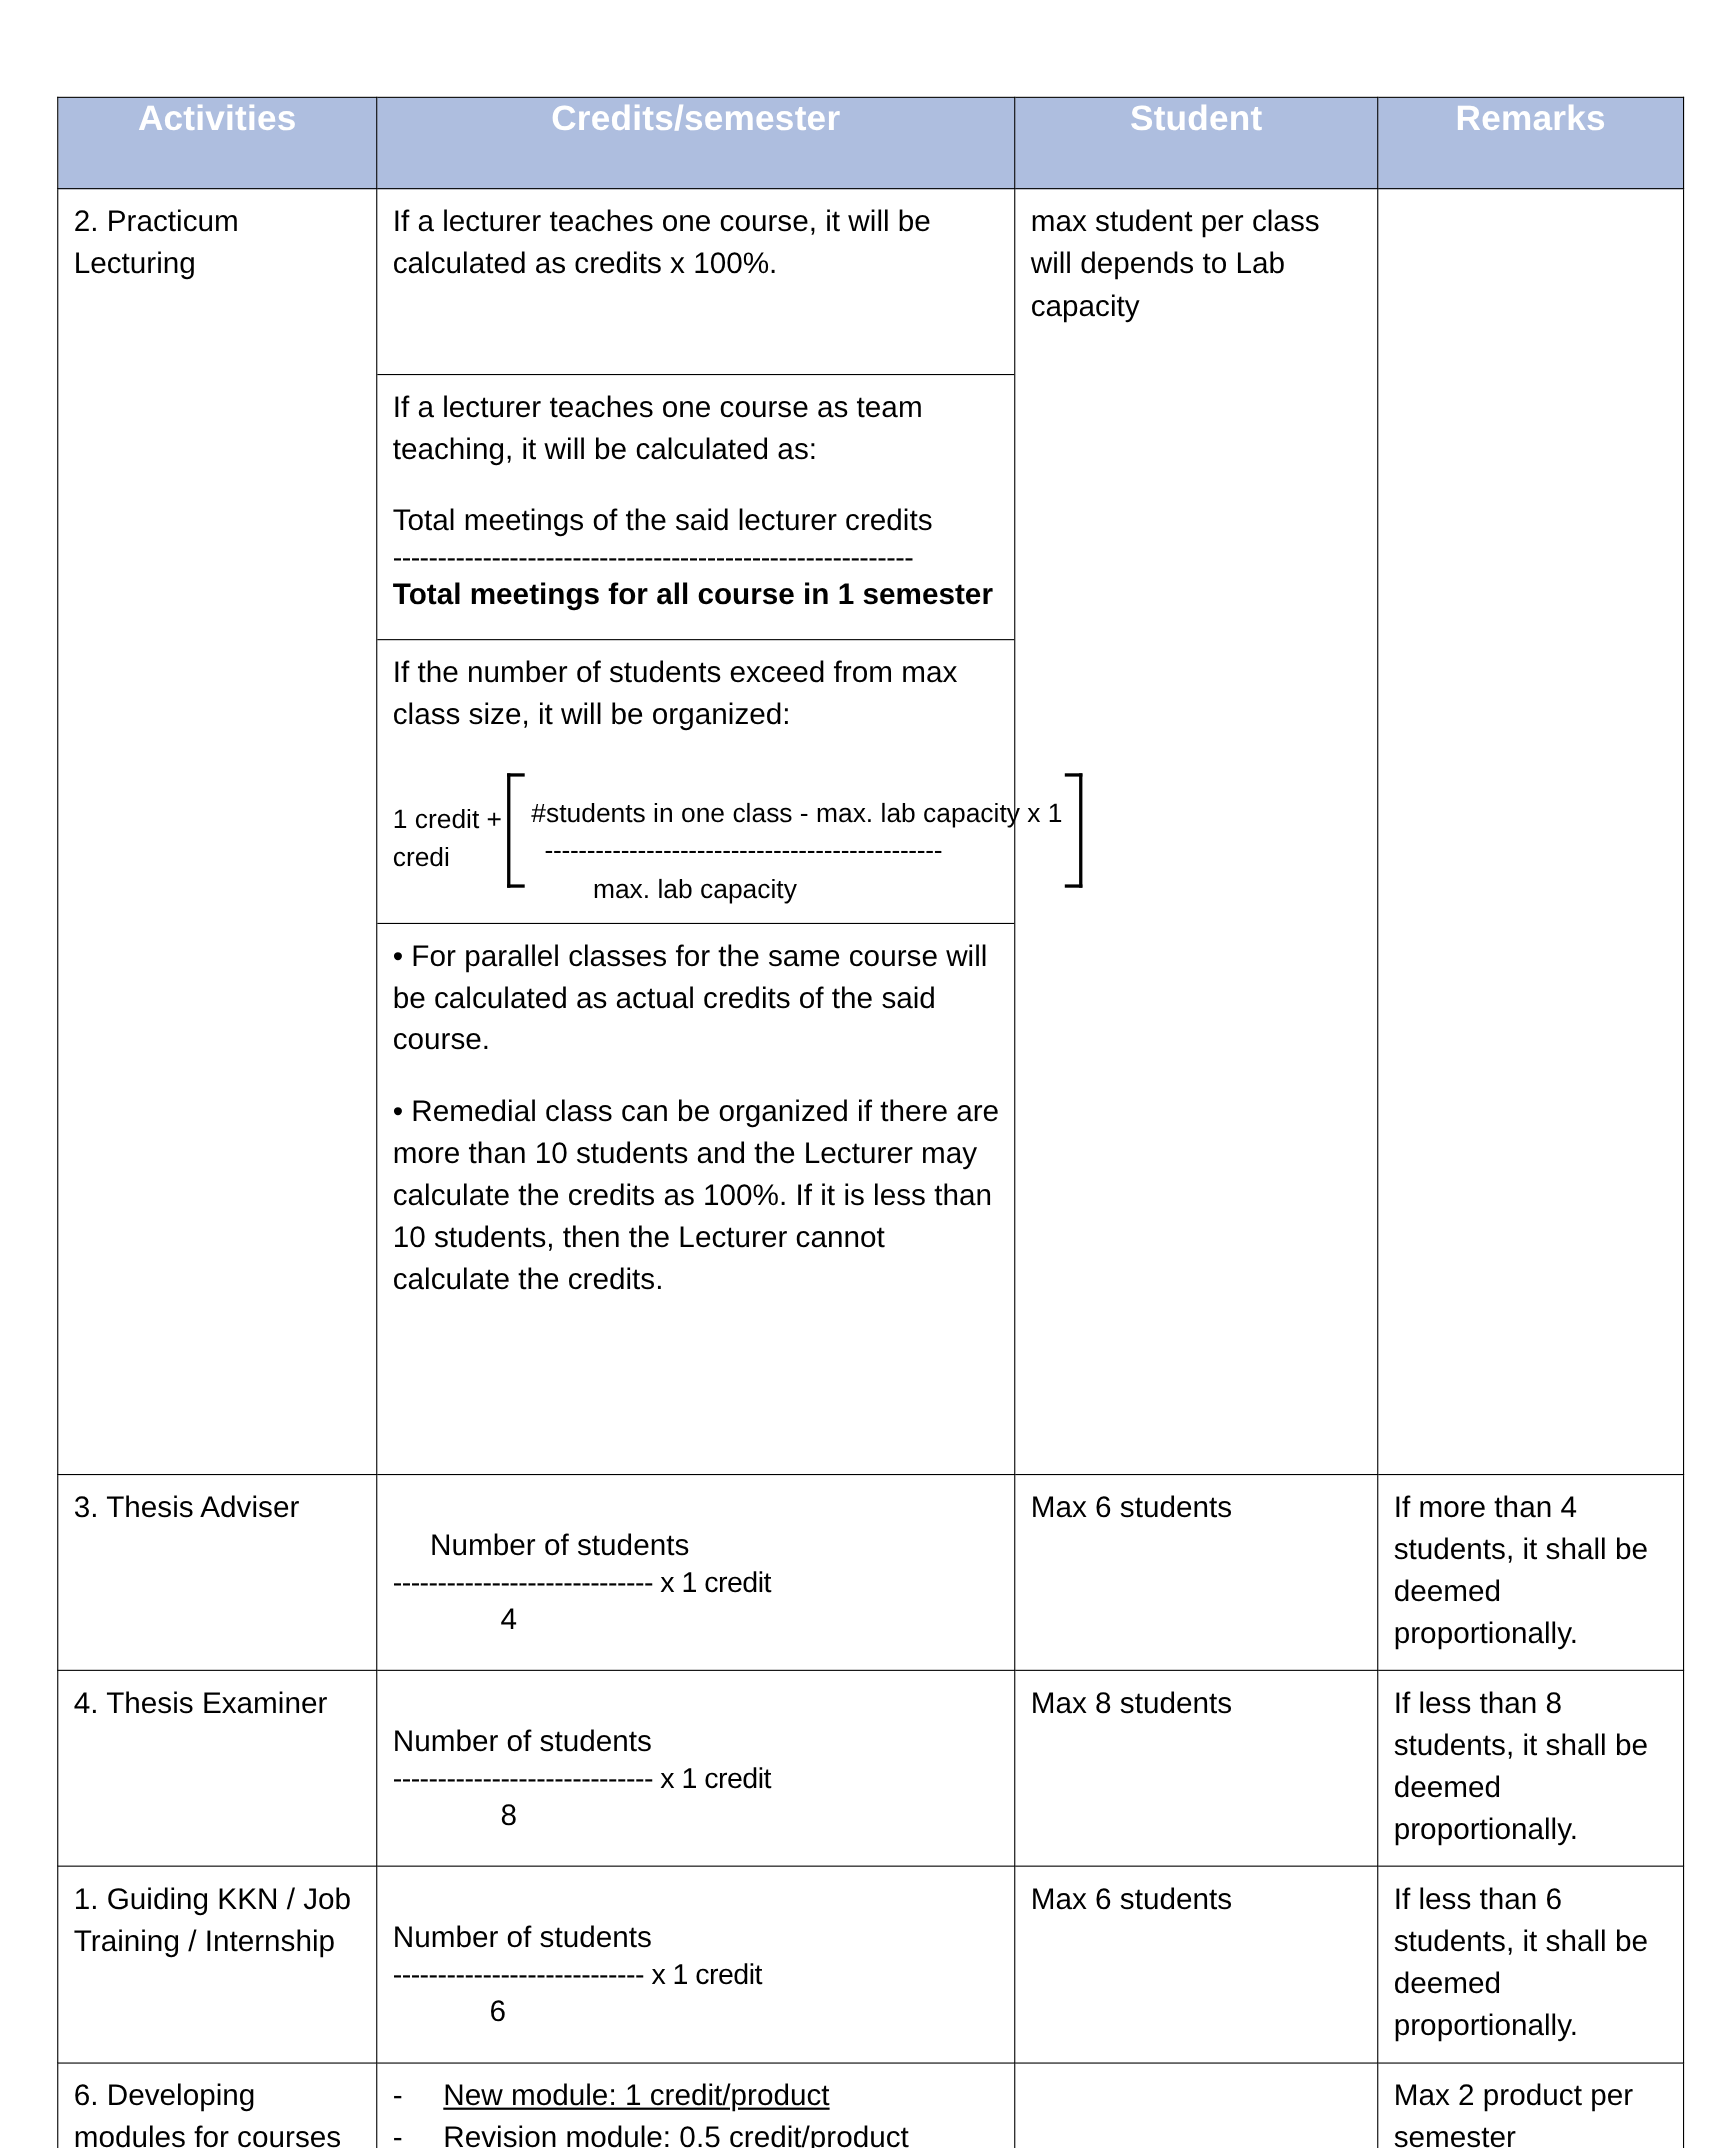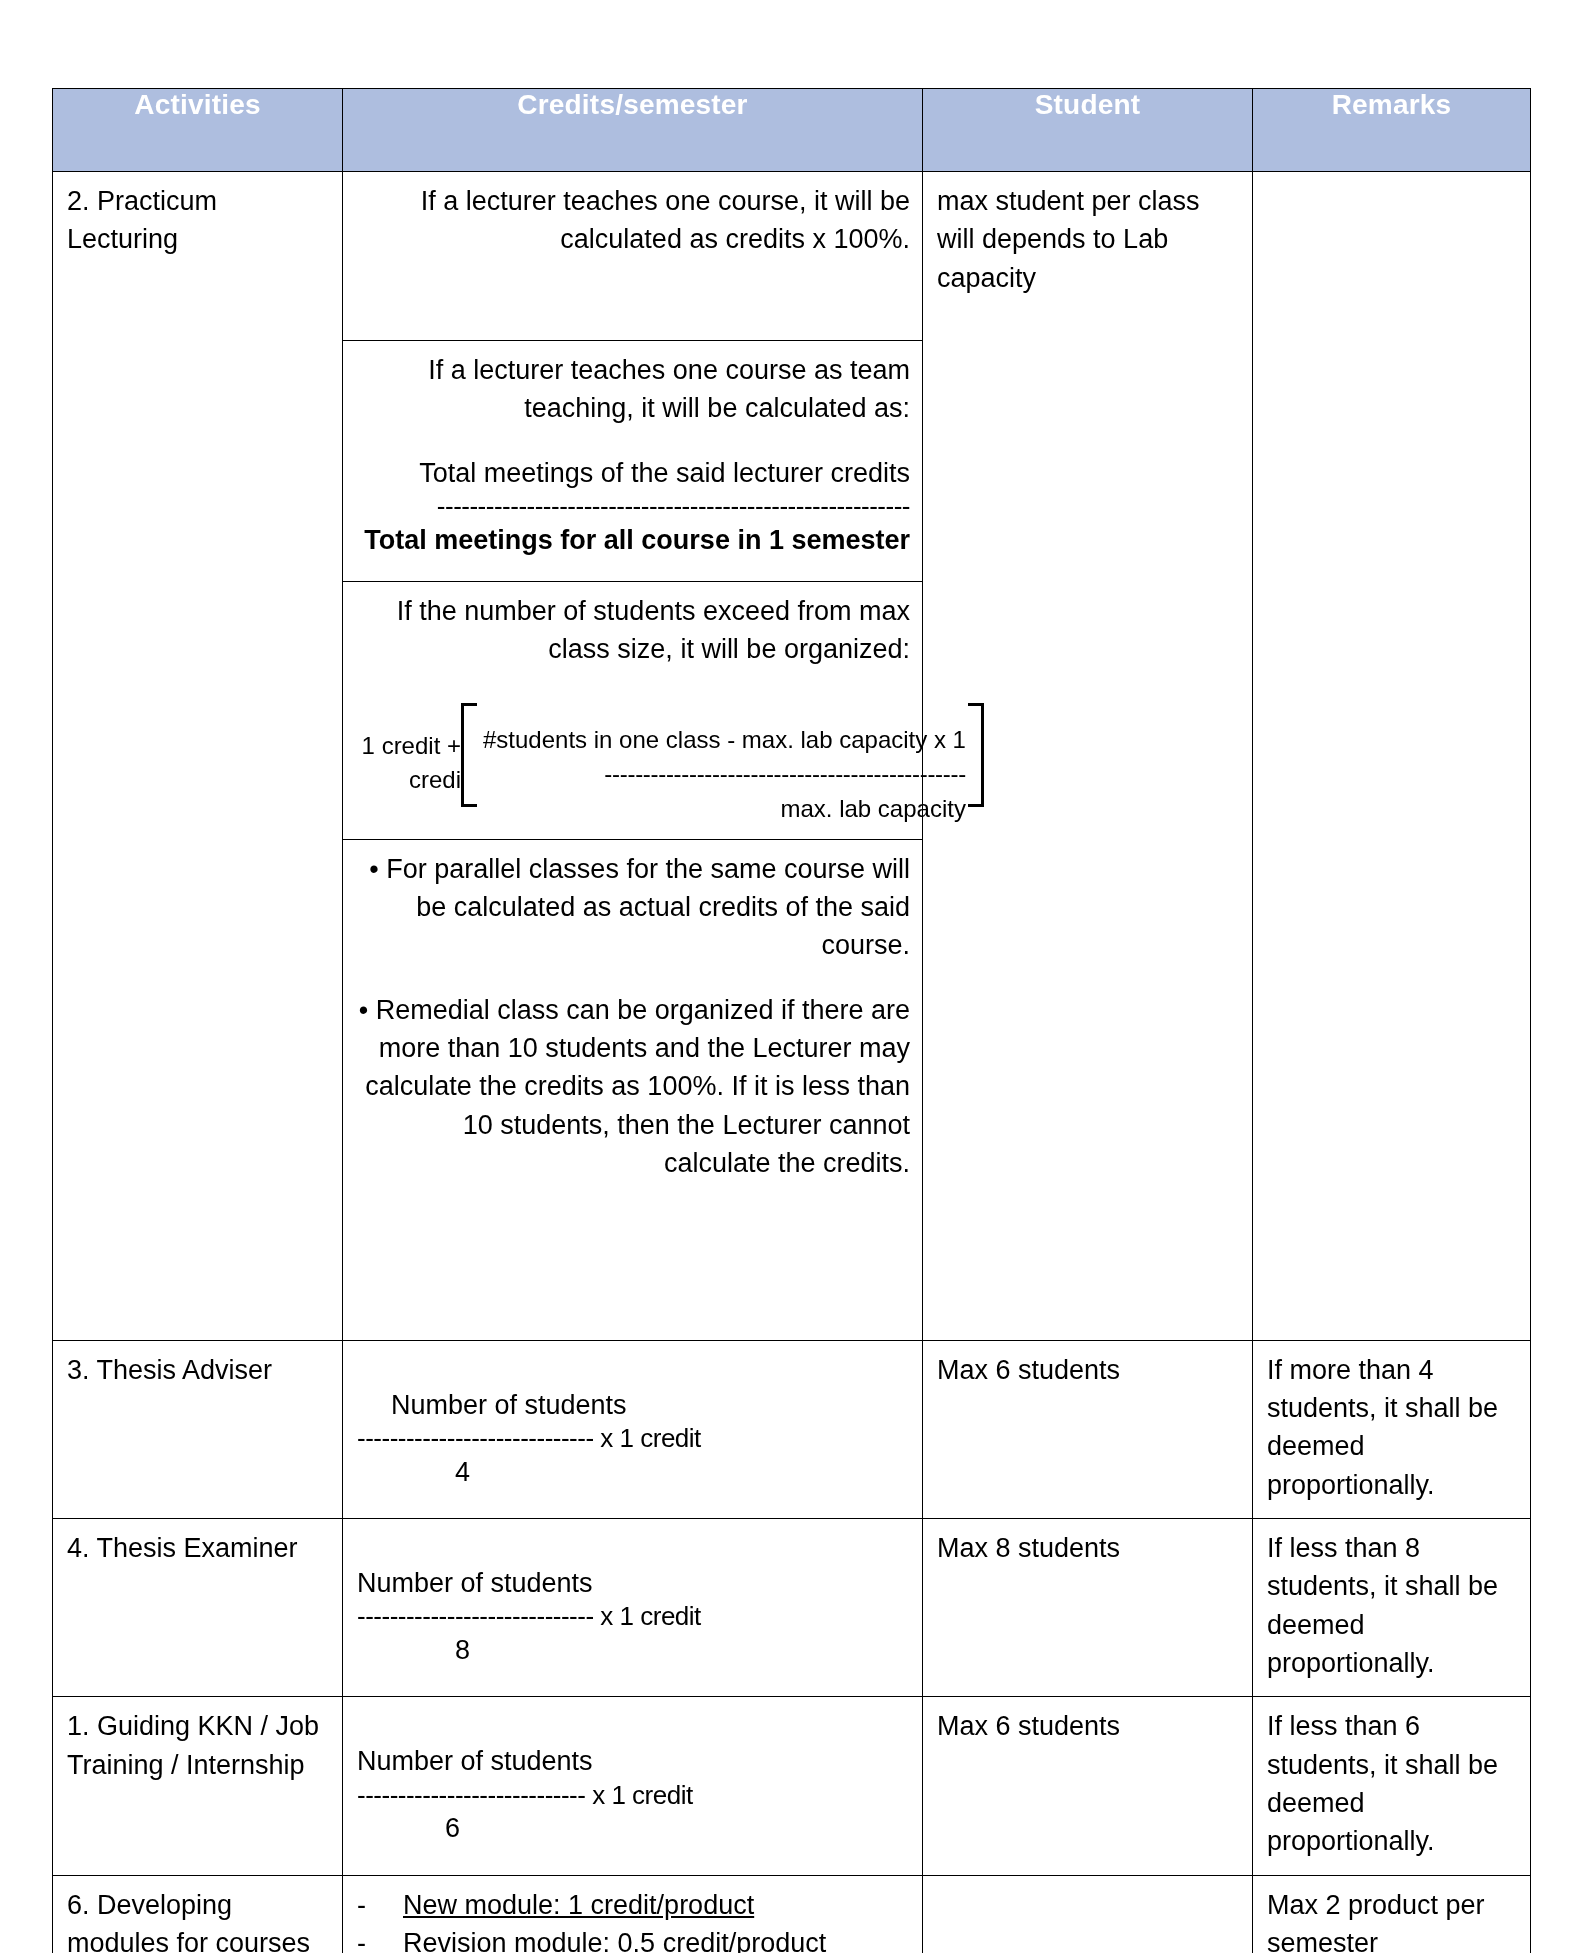--- a/index.html
+++ b/index.html
@@ -28,21 +28,21 @@
     table-layout: fixed;
   }
   table.doc-table td, table.doc-table th {
     border: 1.6px solid #000000;
     vertical-align: top;
     padding: 0;
   }
   thead th {
     background: #aebedf;
     color: #ffffff;
-    font-size: 28px;
+    font-size: 32px;
     font-weight: bold;
     text-align: center;
     height: 82px;
     vertical-align: middle;
     letter-spacing: 0.2px;
   }
   .col-activities  { width: 290px; }
   .col-credits     { width: 580px; }
   .col-student     { width: 330px; }
   .col-remarks     { width: 278px; }
@@ -58,21 +58,20 @@
   table.sub {
     border-collapse: collapse;
     width: 100%;
     table-layout: fixed;
   }
   table.sub > tbody > tr > td {
     border: none;
     border-bottom: 1.6px solid #000000;
     padding: 0;
     vertical-align: top;
-    text-align: right;
   }
   table.sub > tbody > tr:last-child > td {
     border-bottom: none;
   }
 
   .para { margin: 0; }
   .para + .para { margin-top: 26px; }
 
   .frac {
     margin-top: 26px;

